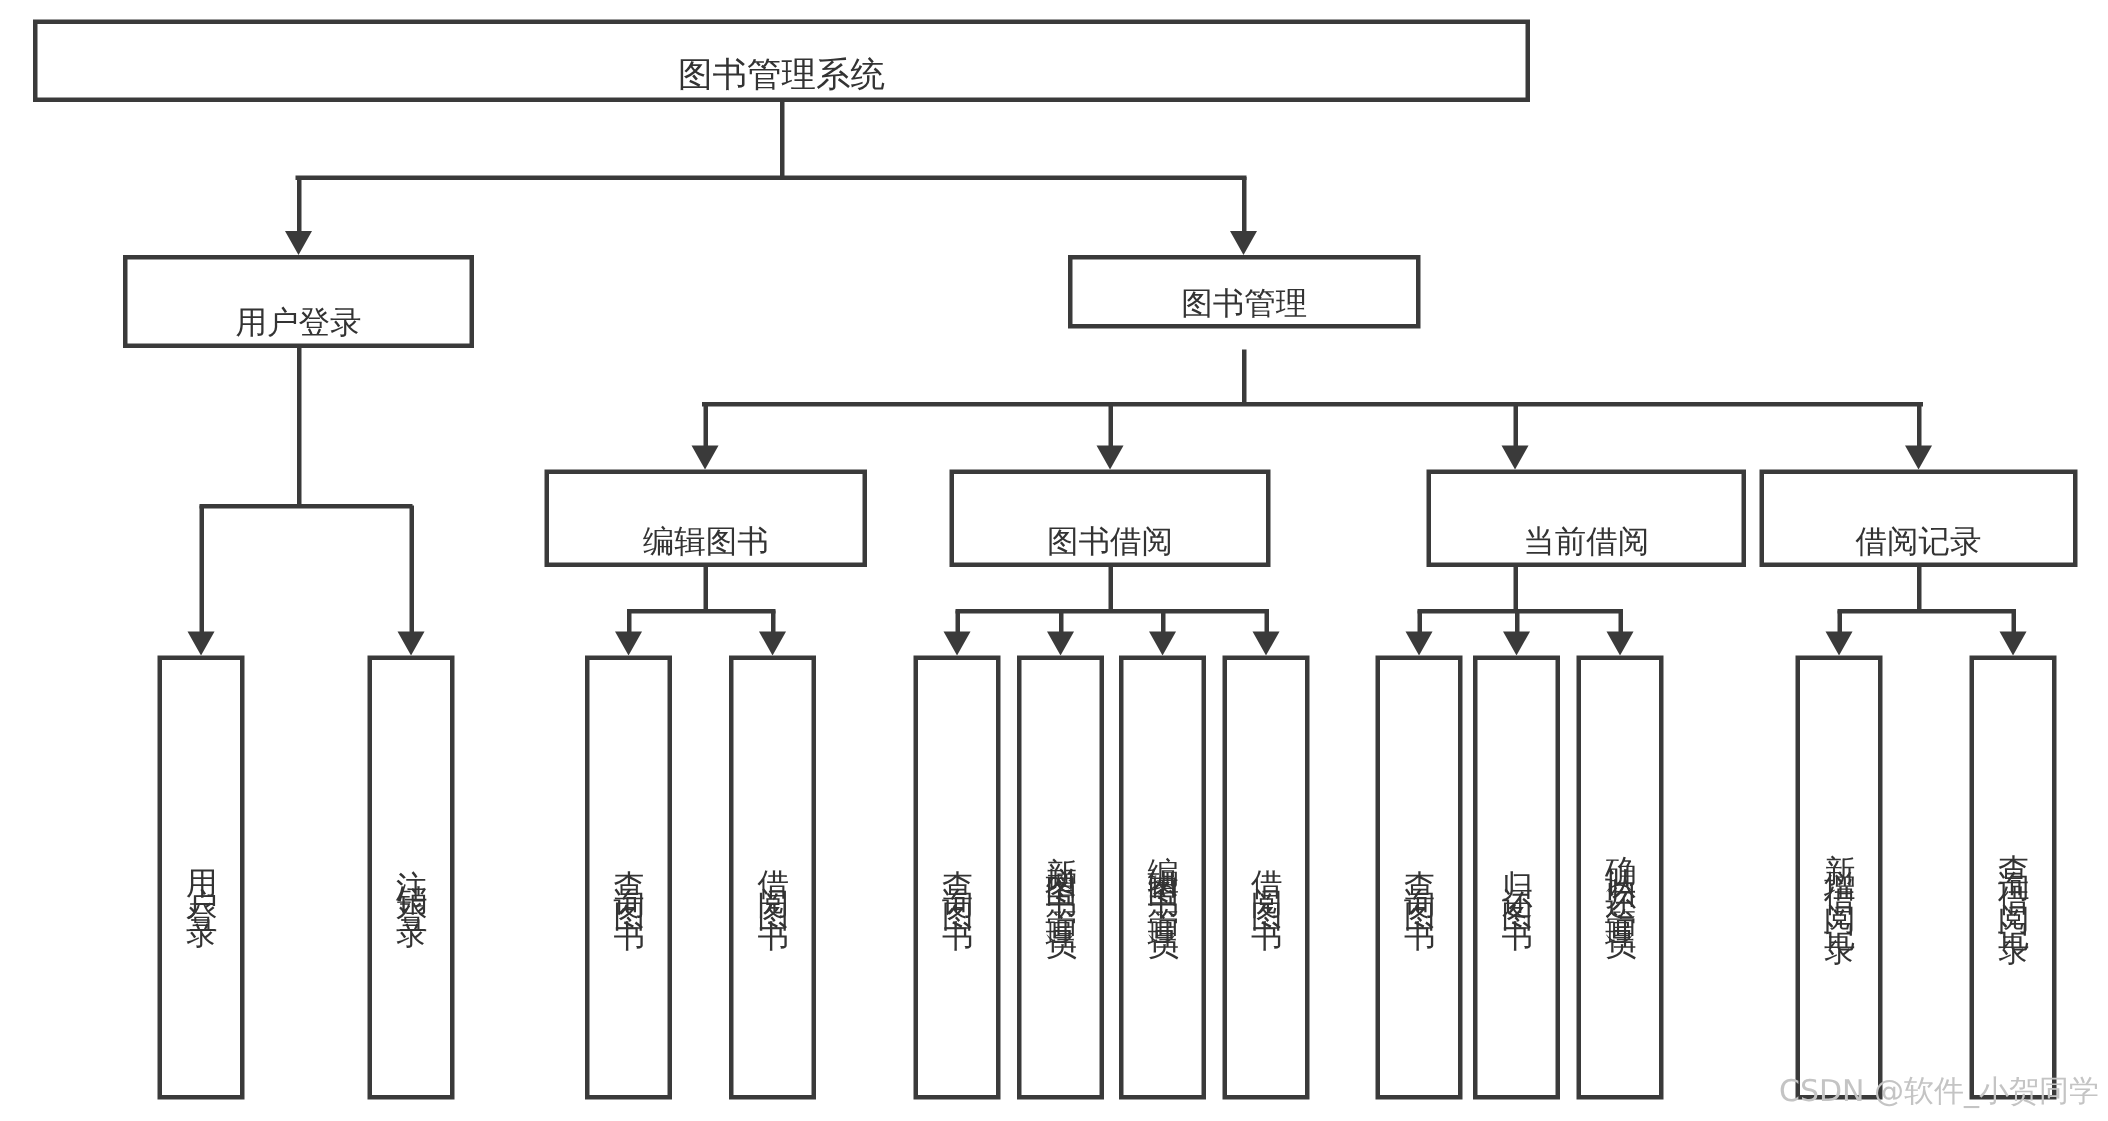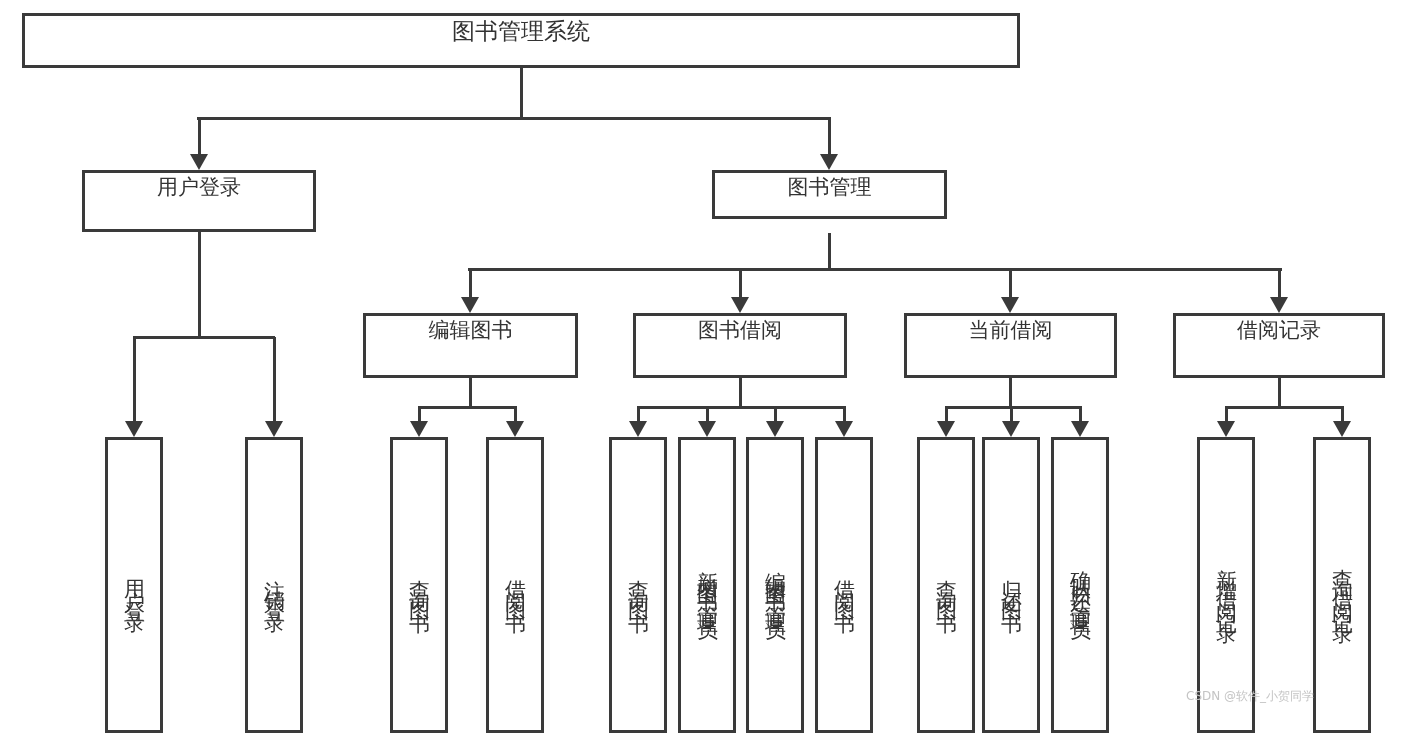--- a/index.html
+++ b/index.html
@@ -15,21 +15,21 @@
     background:var(--bg);
     font-family:"DejaVu Sans","Liberation Sans",sans-serif;
     color:var(--text);
     overflow:hidden;
   }
   .box{
     position:absolute;
     box-sizing:border-box;
     border:3px solid var(--line);
     background:var(--bg);
-    display:flex;align-items:flex-start;justify-content:center;
+    display:flex;align-items:flex-end;justify-content:center;
     font-size:21px;
     z-index:2;
   }
   .box.root{font-size:23px;}
   .vbox{
     position:absolute;
     box-sizing:border-box;
     border:3px solid var(--line);
     background:var(--bg);
     display:flex;align-items:center;justify-content:center;
@@ -46,22 +46,22 @@
   }
   .vbox.long span{letter-spacing:7px;}
   .line{position:absolute;background:var(--line);z-index:1;}
   .arrow{
     position:absolute;width:0;height:0;z-index:1;
     border-left:9px solid transparent;
     border-right:9px solid transparent;
     border-top:16px solid var(--line);
   }
   .watermark{
-    position:absolute;left:1186px;top:688px;
-    font-size:12px;color:var(--wm);
+    position:absolute;left:1186px;top:714px;
+    font-size:20px;color:var(--wm);
     z-index:5;white-space:nowrap;
   }
 </style>
 </head>
 <body>
 
 <div class="diagram">
 
   <div class="line" style="left:520px;top:68px;width:3px;height:50px"></div>
   <div class="line" style="left:197px;top:117px;width:634px;height:3px"></div>
@@ -133,21 +133,21 @@
   <div class="box" style="left:712px;top:170px;width:235px;height:49px">
     <span>图书管理</span>
   </div>
 
   <div class="box" style="left:363px;top:313px;width:215px;height:65px">
     <span>编辑图书</span>
   </div>
   <div class="box" style="left:633px;top:313px;width:214px;height:65px">
     <span>图书借阅</span>
   </div>
-  <div class="box" style="left:904px;top:313px;width:213px;height:65px">
+  <div class="box" style="left:951px;top:313px;width:213px;height:65px">
     <span>当前借阅</span>
   </div>
   <div class="box" style="left:1173px;top:313px;width:212px;height:65px">
     <span>借阅记录</span>
   </div>
 
   <div class="vbox" style="left:105px">
     <span>用户登录</span>
   </div>
   <div class="vbox" style="left:245px">

